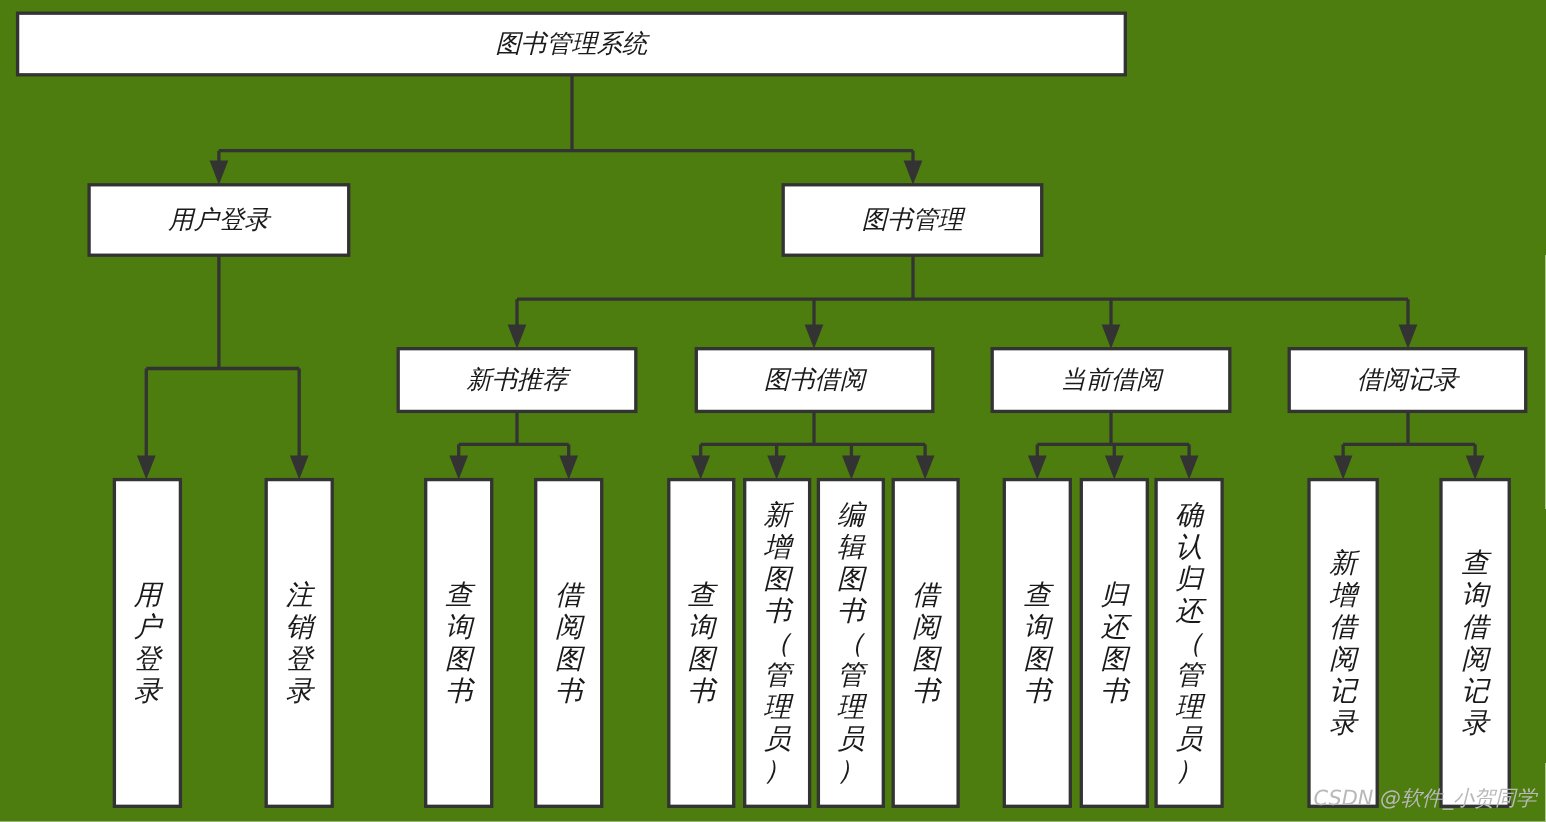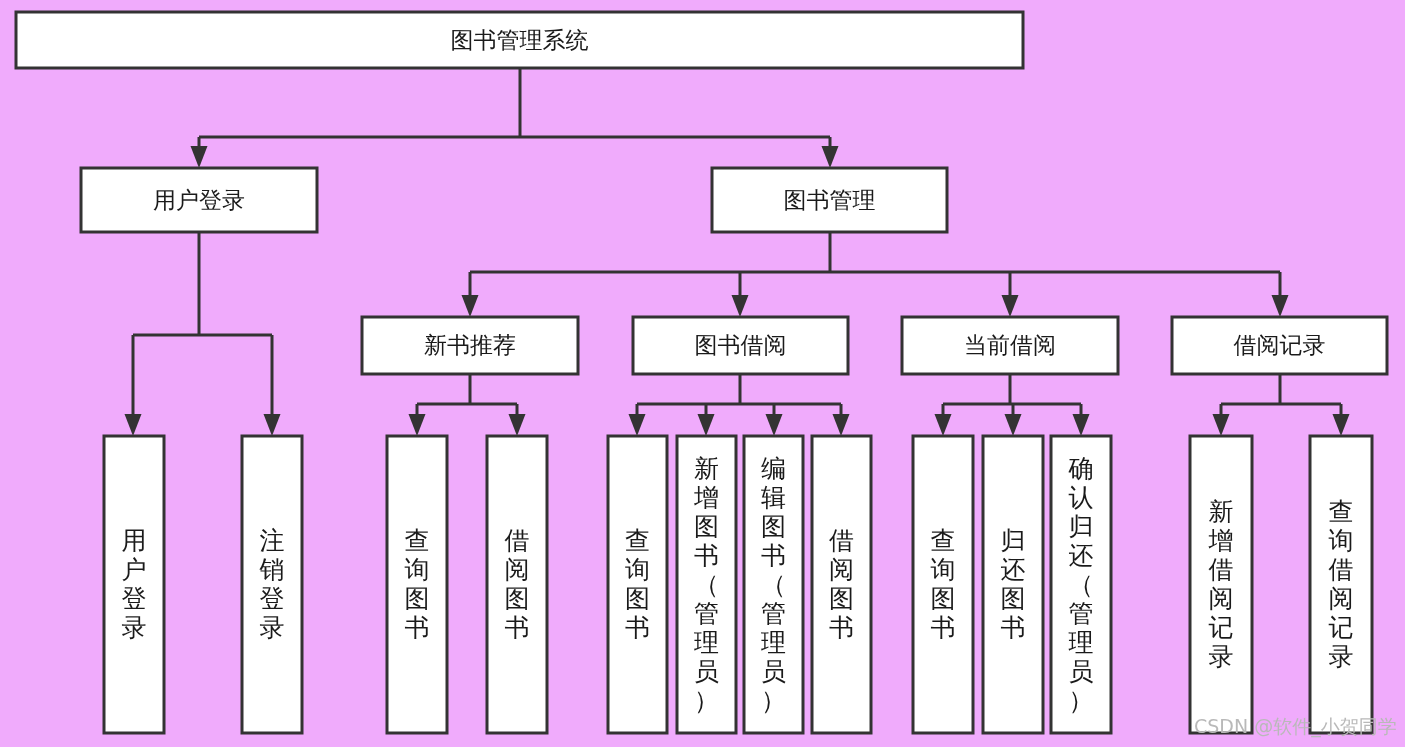--- a/index.html
+++ b/index.html
@@ -8,22 +8,23 @@
     padding: 0;
     background: #ffffff;
   }
   body {
     font-family: "DejaVu Sans", "Liberation Sans", sans-serif;
   }
   #diagram-root {
     position: relative;
     width: 1405px;
     height: 747px;
-    background: #f0abfc;
+    background: #4d7c0f;
     overflow: hidden;
+    font-style: italic;
   }
   svg.diagram-canvas {
     position: absolute;
     top: 0;
     left: 0;
     width: 1405px;
     height: 747px;
     display: block;
   }
   .node-box {

